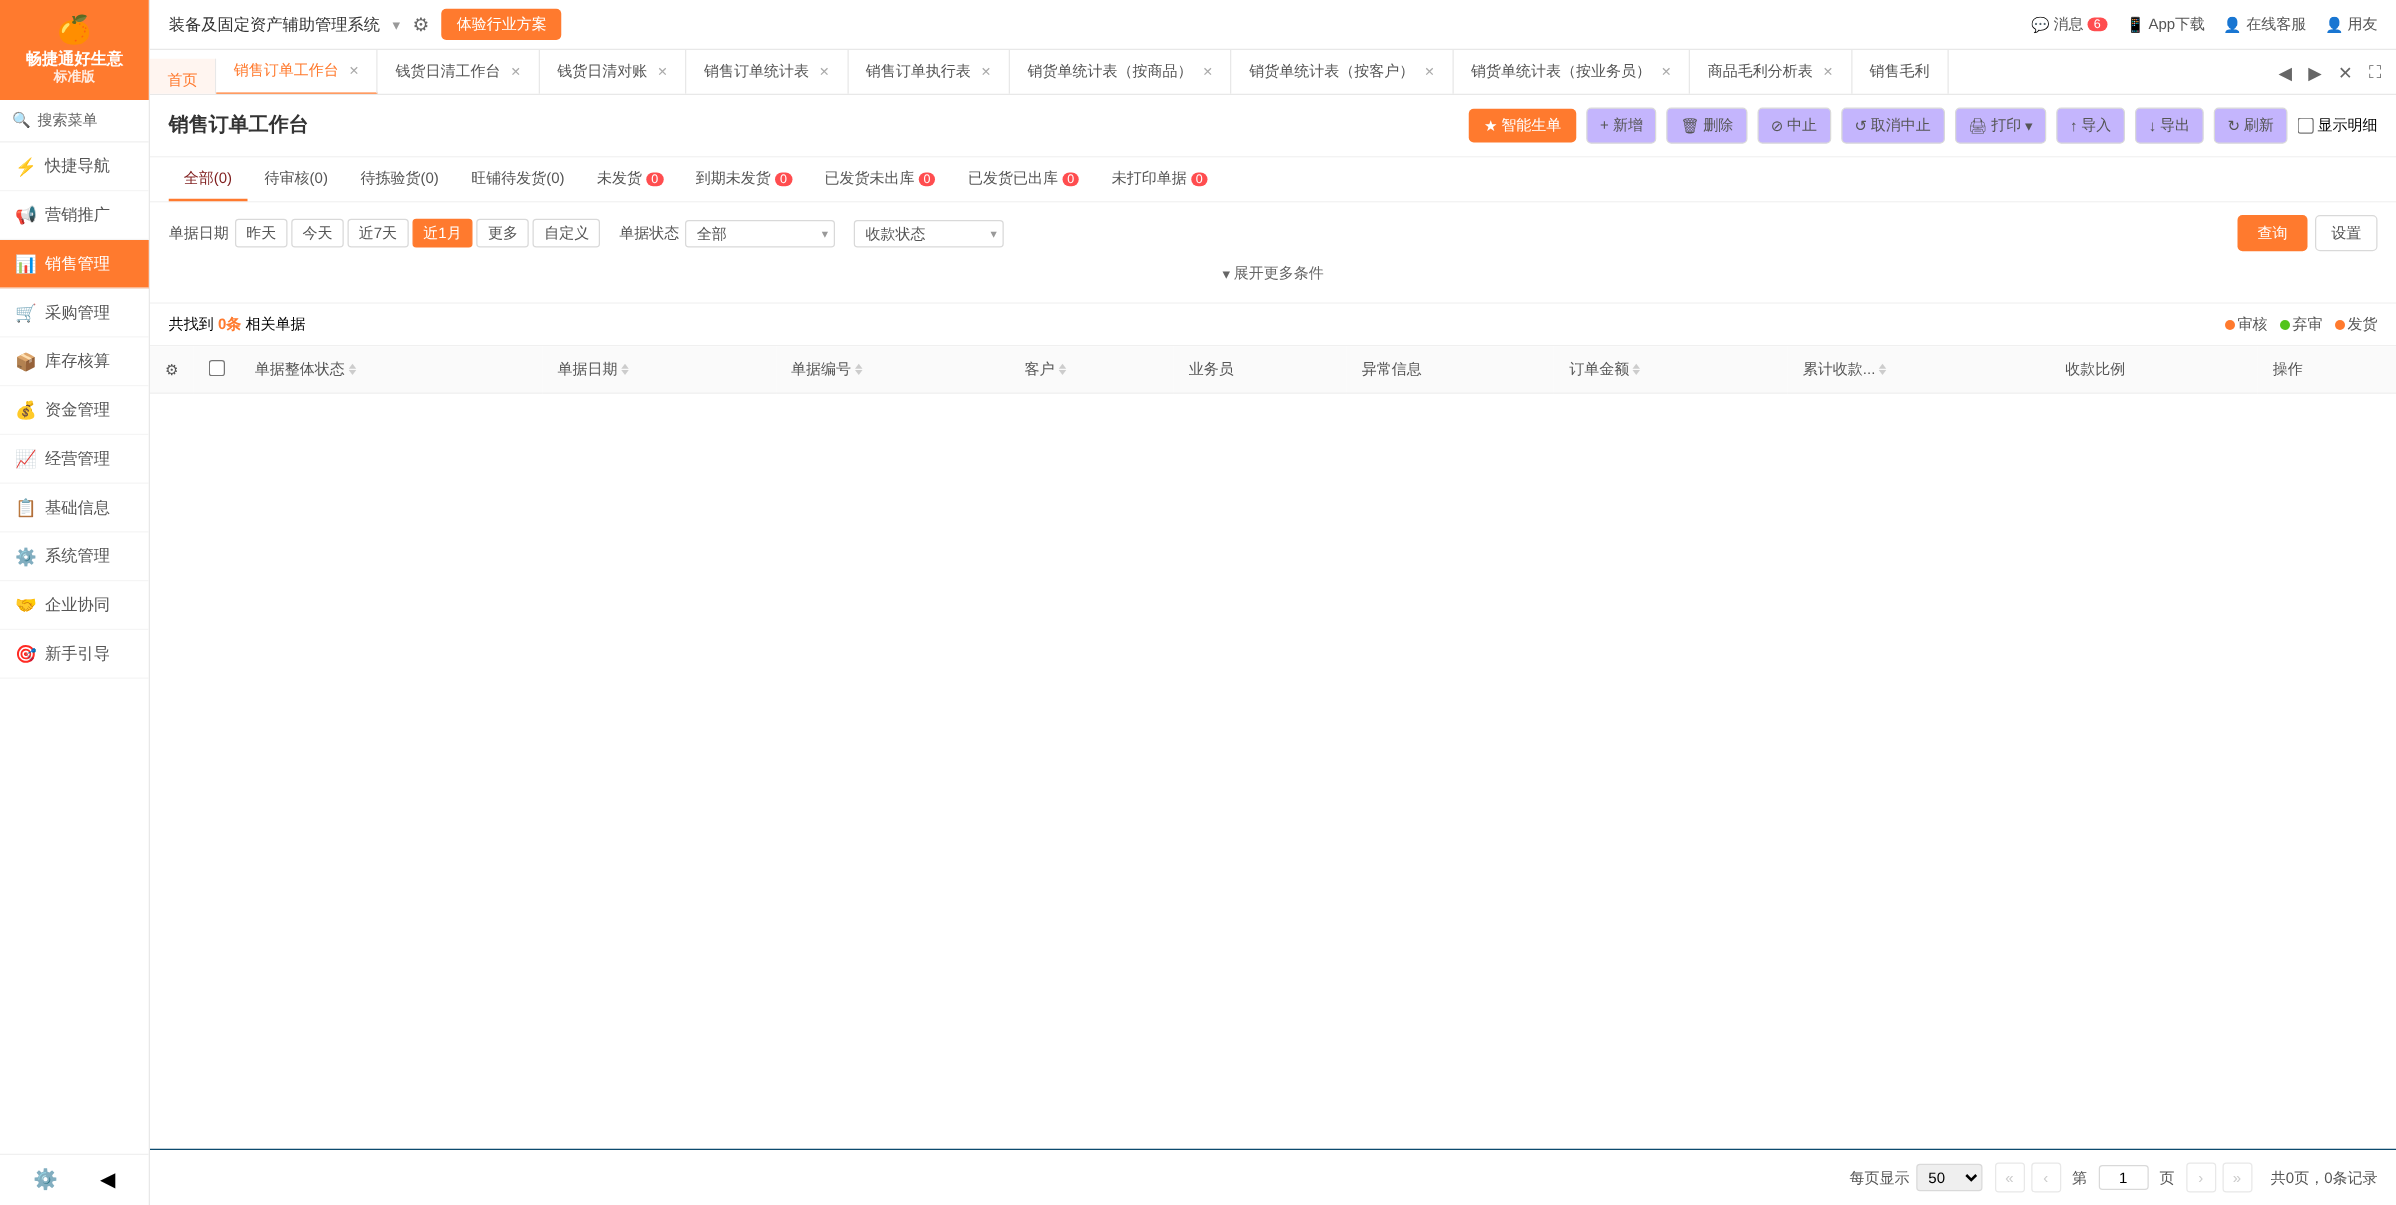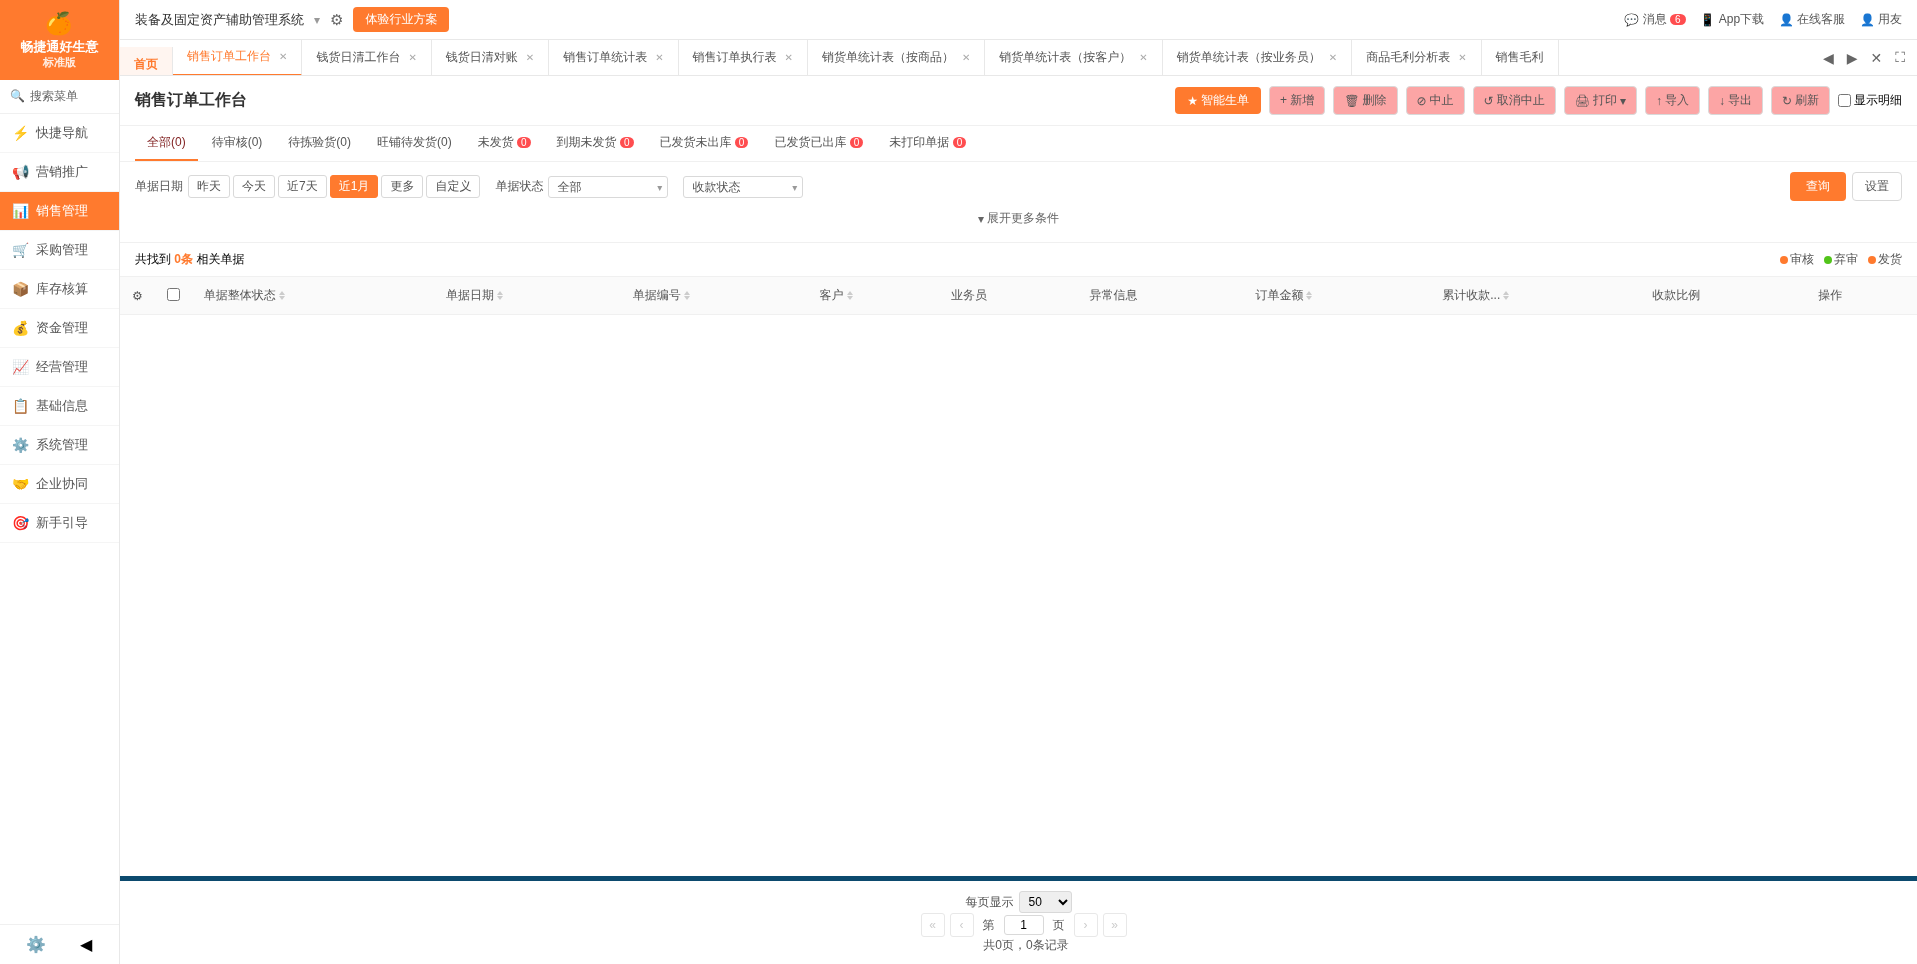--- a/index.html
+++ b/index.html
@@ -22,34 +22,34 @@
     .topbar-left { display: flex; align-items: center; gap: 10px; }
     .topbar-btn-orange { background: #ff7a2e; color: #fff; border: none; padding: 4px 12px; border-radius: 4px; cursor: pointer; font-size: 12px; }
     .topbar-right { display: flex; align-items: center; gap: 15px; color: #555; font-size: 12px; }
     .topbar-right-item { display: flex; align-items: center; gap: 3px; cursor: pointer; }
     .badge { background: #ff4d4f; color: #fff; border-radius: 10px; padding: 0 5px; font-size: 10px; min-width: 16px; text-align: center; }
 
     
     .tabbar { background: #fff; display: flex; align-items: center; border-bottom: 1px solid #e8e8e8; overflow: hidden; height: 36px; }
     .tab { padding: 0 14px; height: 36px; display: flex; align-items: center; gap: 5px; cursor: pointer; border-right: 1px solid #e8e8e8; font-size: 12px; color: #555; white-space: nowrap; flex-shrink: 0; }
     .tab.active { background: #fff; color: #ff7a2e; border-bottom: 2px solid #ff7a2e; }
-    .tab.home { background: #fff5f0; color: #ff7a2e; font-weight: bold; margin-top: 14px; }
+    .tab.home { background: #fff5f0; color: #ff7a2e; font-weight: normal; margin-top: 14px; }
     .tab-close { font-size: 10px; color: #aaa; margin-left: 3px; }
     .tab-controls { margin-left: auto; display: flex; align-items: center; padding: 0 8px; gap: 5px; }
     .tab-nav-btn { cursor: pointer; color: #666; font-size: 14px; padding: 2px 4px; }
 
     
     .content { flex: 1; overflow: auto; padding: 0; background: #f5f5f5; display: flex; flex-direction: column; }
 
     
     .page-header { background: #fff; padding: 10px 15px; display: flex; align-items: center; justify-content: space-between; border-bottom: 1px solid #f0f0f0; }
     .page-title { font-size: 16px; font-weight: bold; color: #333; }
     .header-actions { display: flex; align-items: center; gap: 8px; }
     .btn-smart { background: #ff7a2e; color: #fff; border: none; padding: 5px 12px; border-radius: 4px; cursor: pointer; display: flex; align-items: center; gap: 3px; font-size: 12px; }
-    .btn-action { background: #fca5a5; color: #555; border: 1px solid #d9d9d9; padding: 5px 10px; border-radius: 4px; cursor: pointer; display: flex; align-items: center; gap: 3px; font-size: 12px; }
+    .btn-action { background: #c4b5fd; color: #555; border: 1px solid #d9d9d9; padding: 5px 10px; border-radius: 4px; cursor: pointer; display: flex; align-items: center; gap: 3px; font-size: 12px; }
     .btn-query { background: #ff7a2e; color: #fff; border: none; padding: 5px 16px; border-radius: 4px; cursor: pointer; font-size: 12px; }
     .btn-set { background: #fff; color: #555; border: 1px solid #d9d9d9; padding: 5px 12px; border-radius: 4px; cursor: pointer; font-size: 12px; }
 
     
     .subtabs { background: #fff; padding: 0 15px; display: flex; align-items: center; gap: 2px; border-bottom: 1px solid #f0f0f0; }
     .subtab { padding: 8px 12px; cursor: pointer; font-size: 12px; color: #555; border-bottom: 2px solid transparent; white-space: nowrap; }
     .subtab.active { color: #7f1d1d; border-bottom: 2px solid #ff7a2e; }
     .subtab .cnt-badge { background: #ff4d4f; color: #fff; border-radius: 10px; padding: 0 4px; font-size: 10px; }
 
     
@@ -83,21 +83,21 @@
     .sort-icon span { display: block; width: 0; height: 0; }
     .sort-up { border-left: 3px solid transparent; border-right: 3px solid transparent; border-bottom: 4px solid #ccc; }
     .sort-down { border-left: 3px solid transparent; border-right: 3px solid transparent; border-top: 4px solid #ccc; }
 
     
     .empty-state { display: flex; flex-direction: column; align-items: center; justify-content: center; padding: 60px 0; background: #fff; }
     .empty-icon { font-size: 80px; margin-bottom: 10px; }
     .empty-text { color: #999; font-size: 13px; }
 
     
-    .pagination { background: #fff; padding: 10px 15px; display: flex; align-items: center; justify-content: space-between; border-top: 5px solid #0c4a6e; flex-direction: column; }
+    .pagination { background: #fff; padding: 10px 15px; display: flex; align-items: center; justify-content: space-between; border-top: 1px solid #0c4a6e; }
     .page-size { display: flex; align-items: center; gap: 5px; font-size: 12px; color: #555; }
     .page-size select { border: 1px solid #d9d9d9; border-radius: 3px; padding: 2px 5px; font-size: 12px; }
     .page-nav { display: flex; align-items: center; gap: 5px; font-size: 12px; color: #555; }
     .page-btn { width: 24px; height: 24px; display: flex; align-items: center; justify-content: center; border: 1px solid #d9d9d9; border-radius: 3px; cursor: pointer; color: #555; background: #fff; }
     .page-btn.disabled { color: #ccc; cursor: not-allowed; border-color: #e8e8e8; }
     .page-input { width: 40px; border: 1px solid #d9d9d9; border-radius: 3px; text-align: center; padding: 2px 4px; font-size: 12px; }
     .total-records { font-size: 12px; color: #555; }
 
     
     .table-container::-webkit-scrollbar { height: 6px; }

